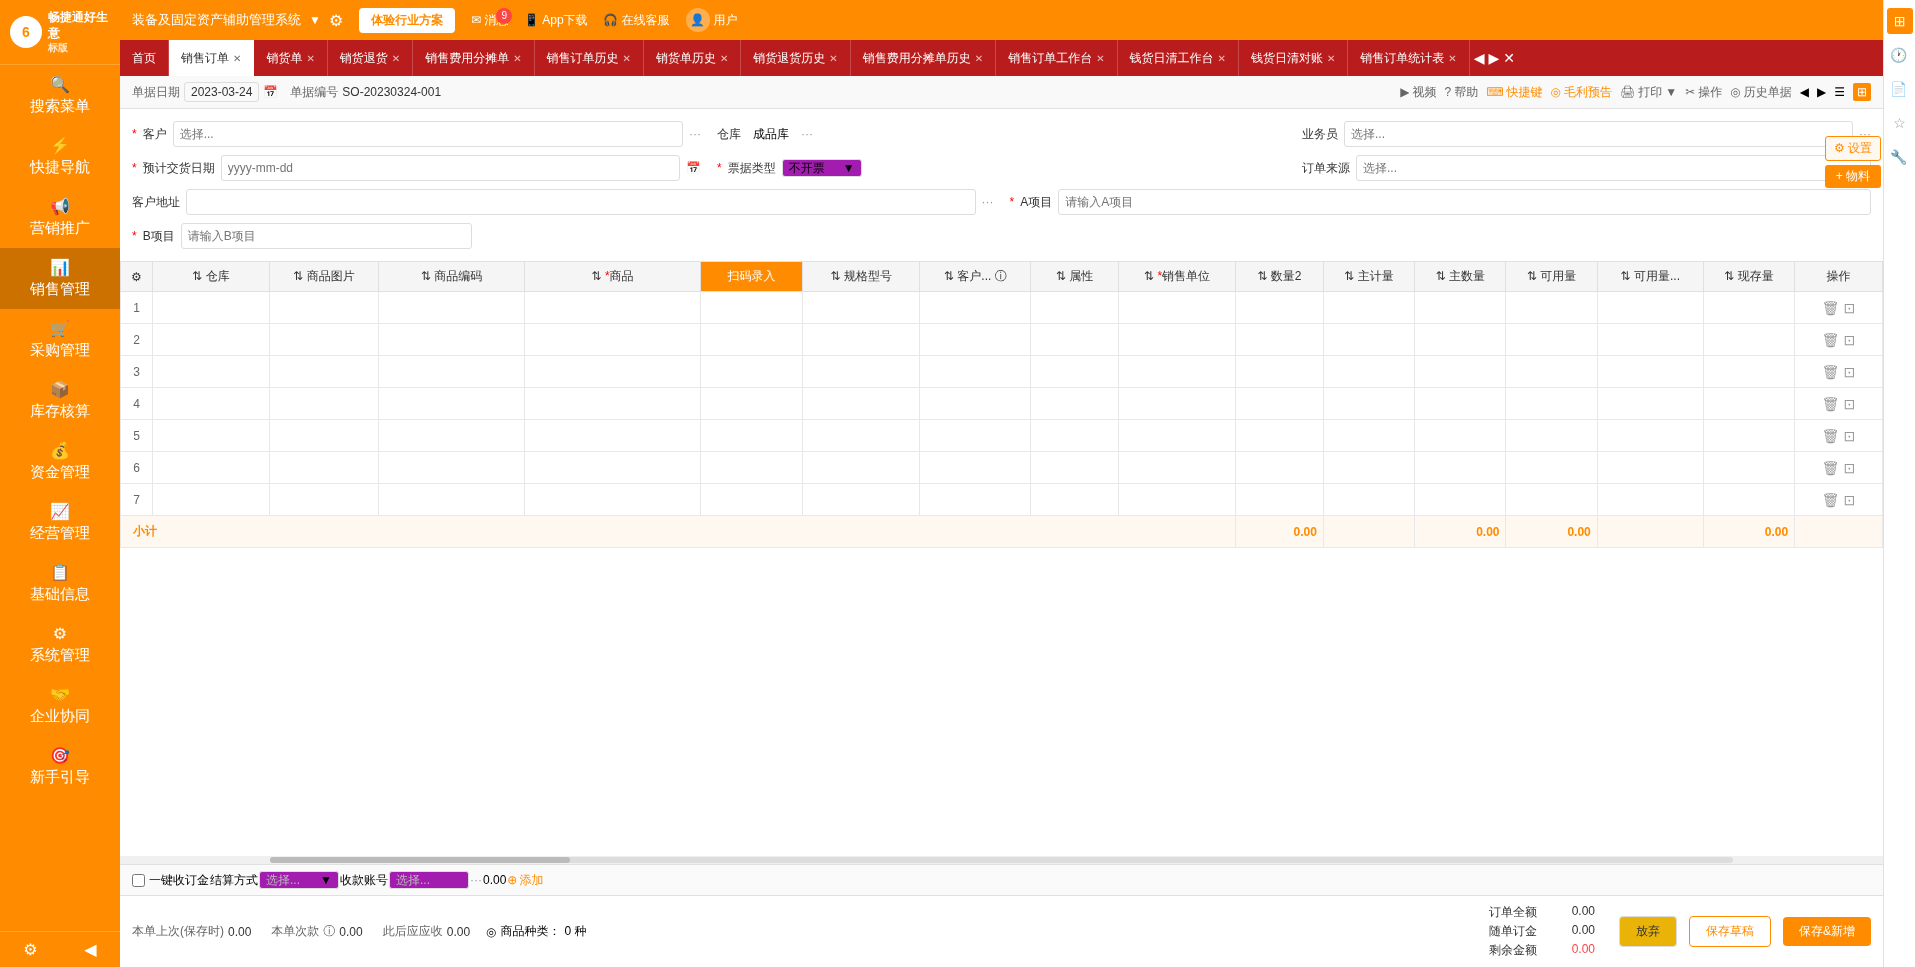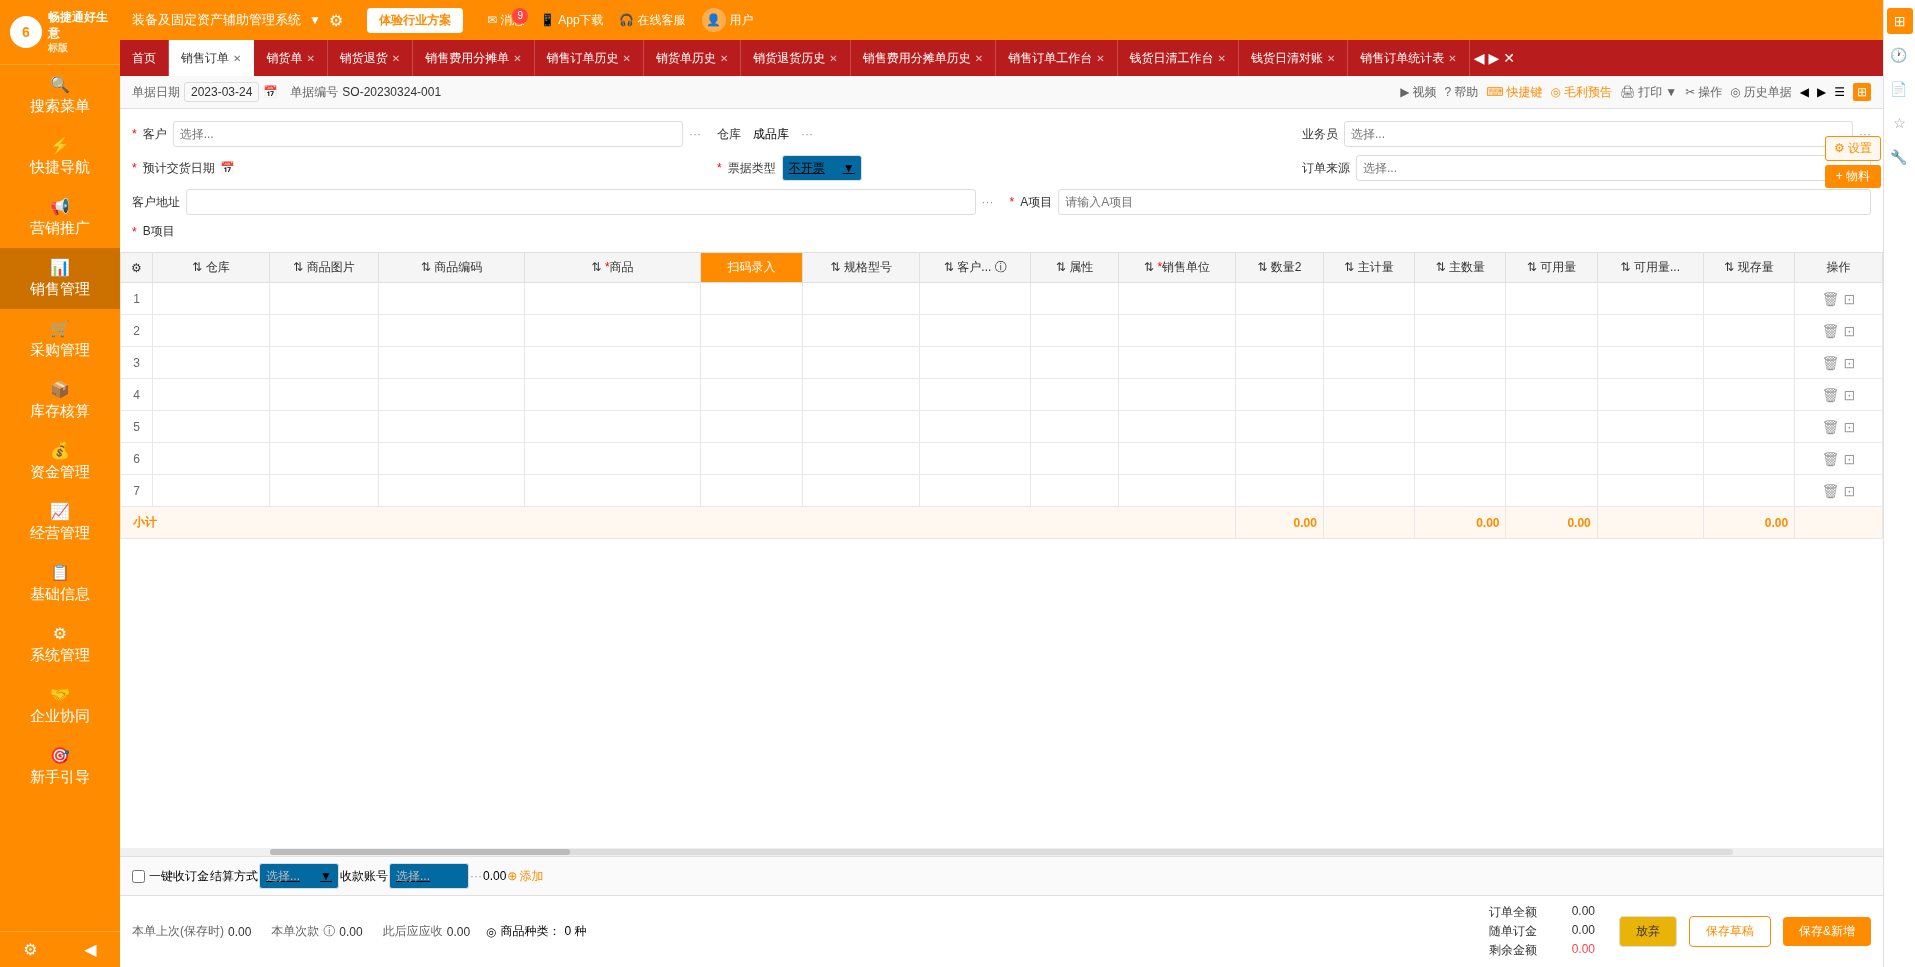--- a/index.html
+++ b/index.html
@@ -15,21 +15,21 @@
     .sidebar-item.active { background: rgba(0,0,0,0.15); }
     .sidebar-item-icon { font-size: 16px; }
     .sidebar-item-label { font-size: 15px; color: white; text-align: right; }
     .sidebar-bottom { width: 100%; padding: 8px 0; display: flex; justify-content: space-around; border-top: 1px solid rgba(255,255,255,0.2); }
     .sidebar-bottom-icon { color: white; font-size: 16px; cursor: pointer; }
 
     
     .main { flex: 1; display: flex; flex-direction: column; overflow: hidden; }
 
     
-    .top-header { background: #ff8c00; height: 40px; display: flex; align-items: center; padding: 0 12px; gap: 24px; flex-shrink: 0; }
+    .top-header { background: #ff8c00; height: 40px; display: flex; align-items: center; padding: 0 12px; gap: 16px; flex-shrink: 0; }
     .system-title { color: white; font-size: 13px; flex: 1; }
     .solution-btn { background: white; color: #ff8c00; border: none; padding: 4px 12px; border-radius: 4px; cursor: pointer; font-size: 12px; font-weight: bold; }
     .gear-icon { color: white; font-size: 16px; cursor: pointer; }
     .header-right { display: flex; align-items: center; gap: 16px; color: white; font-size: 12px; }
     .badge { background: #ff4444; color: white; border-radius: 50%; width: 16px; height: 16px; display: flex; align-items: center; justify-content: center; font-size: 10px; position: absolute; top: -4px; right: -4px; }
     .header-user { display: flex; align-items: center; gap: 4px; cursor: pointer; }
     .user-avatar { width: 24px; height: 24px; background: rgba(255,255,255,0.3); border-radius: 50%; display: flex; align-items: center; justify-content: center; color: white; }
 
     
     .tab-bar { background: #b91c1c; display: flex; align-items: center; height: 36px; overflow: hidden; flex-shrink: 0; }
@@ -50,21 +50,21 @@
     .toolbar-btn { display: flex; align-items: center; gap: 3px; cursor: pointer; color: #666; font-size: 12px; }
     .toolbar-btn.orange { color: #ff8c00; }
 
     
     .form-fields { padding: 12px; display: flex; flex-direction: column; gap: 8px; flex-shrink: 0; background: white; }
     .form-row { display: flex; align-items: center; gap: 16px; }
     .form-group { display: flex; align-items: center; gap: 6px; flex: 1; }
     .form-label { color: #333; white-space: nowrap; font-size: 12px; }
     .required-mark { color: red; }
     .form-input { flex: 1; height: 26px; border: 1px solid #ddd; border-radius: 3px; padding: 0 6px; font-size: 12px; color: #999; background: white; }
-    .form-select { display: flex; align-items: center; border: 1px solid #ddd; border-radius: 3px; padding: 0 6px; height: 26px; background: #0369a1; gap: 4px; cursor: pointer; min-width: 80px; text-decoration: underline; }
+    .form-select { display: flex; align-items: center; border: 1px solid #ddd; border-radius: 3px; padding: 0 6px; height: 18px; background: #a21caf; gap: 4px; cursor: pointer; min-width: 80px; }
     .ellipsis-btn { color: #999; cursor: pointer; }
 
     
     .detail-tabs { display: flex; border-bottom: 1px solid #e0e0e0; padding: 0 12px; flex-shrink: 0; }
     .detail-tab { padding: 6px 12px; cursor: pointer; border-bottom: 2px solid transparent; font-size: 13px; }
     .detail-tab.active { color: #ff8c00; border-bottom-color: #ff8c00; font-weight: bold; }
 
     
     .table-container { flex: 1; overflow: auto; }
     table { width: 100%; border-collapse: collapse; font-size: 12px; }
@@ -361,20 +361,21 @@
           <span class="form-label">业务员</span>
           <input class="form-input" style="flex: 1 1 0%;" placeholder="选择...">
           <span class="ellipsis-btn">···</span>
         </div>
       </div>
 
       <div class="form-row">
         <div class="form-group">
           <span class="required-mark">*</span>
           <span class="form-label">预计交货日期</span>
+          <input class="form-input" style="flex: 1 1 0%;" placeholder="yyyy-mm-dd">
           <span style="cursor:pointer;">📅</span>
         </div>
         <div class="form-group">
           <span class="required-mark">*</span>
           <span class="form-label">票据类型</span>
           <div class="form-select">
             <span>不开票</span>
             <span style="margin-left:auto;">▼</span>
           </div>
         </div>
@@ -394,20 +395,21 @@
           <span class="required-mark">*</span>
           <span class="form-label">A项目</span>
           <input class="form-input" style="flex: 1 1 0%;" placeholder="请输入A项目">
         </div>
       </div>
 
       <div class="form-row">
         <div class="form-group" style="max-width:340px;">
           <span class="required-mark">*</span>
           <span class="form-label">B项目</span>
+          <input class="form-input" style="flex: 1 1 0%;" placeholder="请输入B项目">
         </div>
       </div>
     </div>
 
 
     <div class="table-container">
       <table>
         <thead>
           <tr>
             <th class="col-settings">⚙</th>

